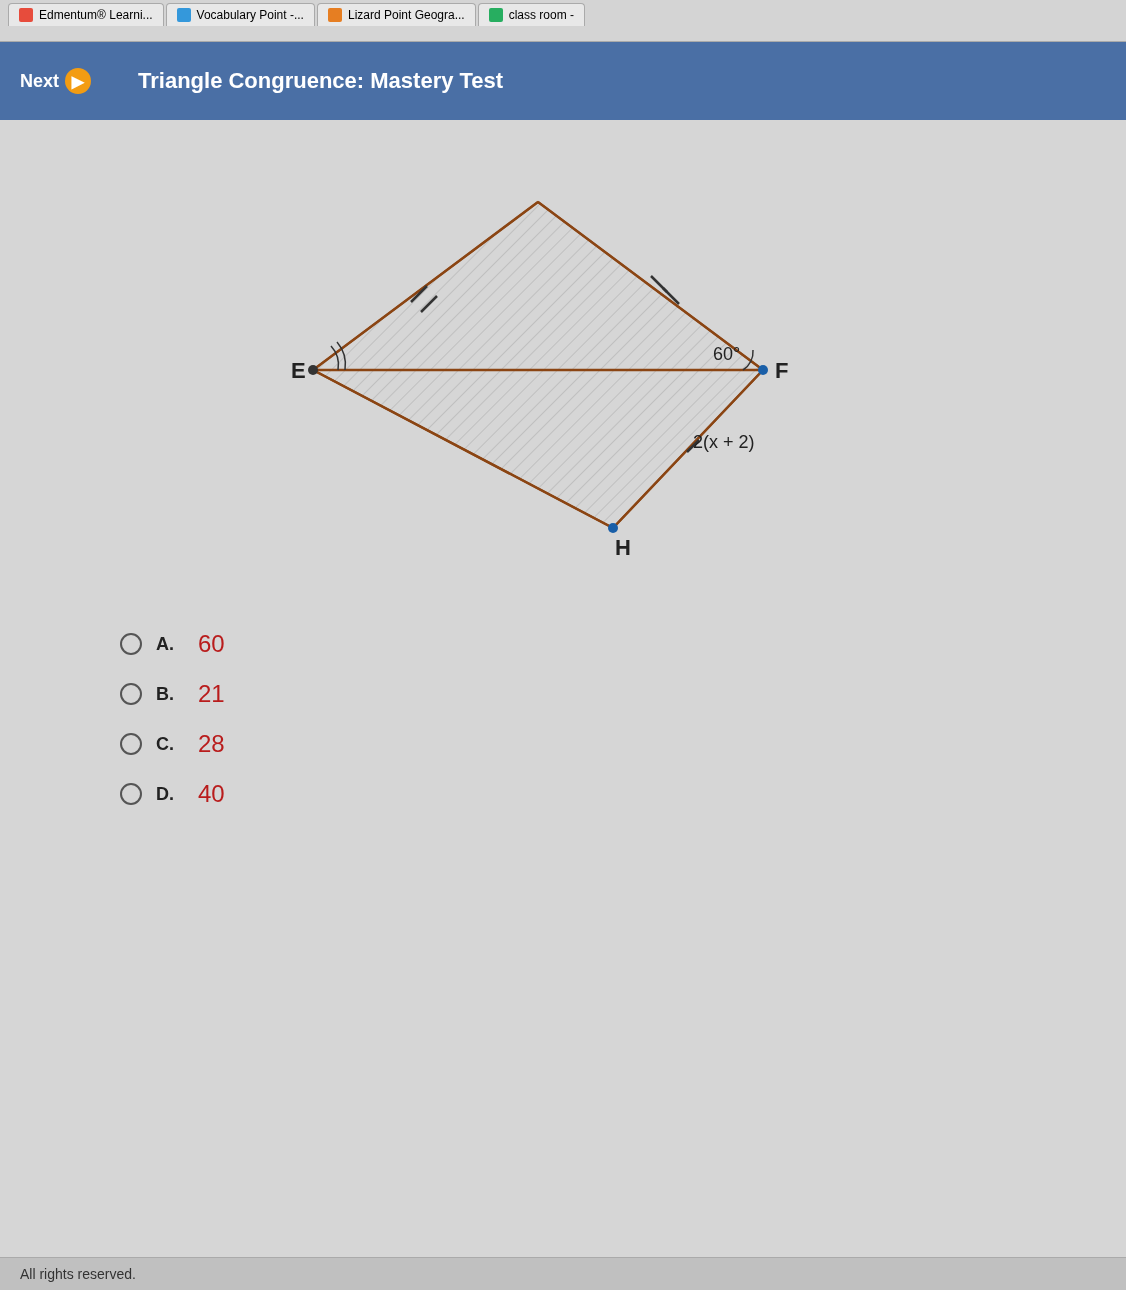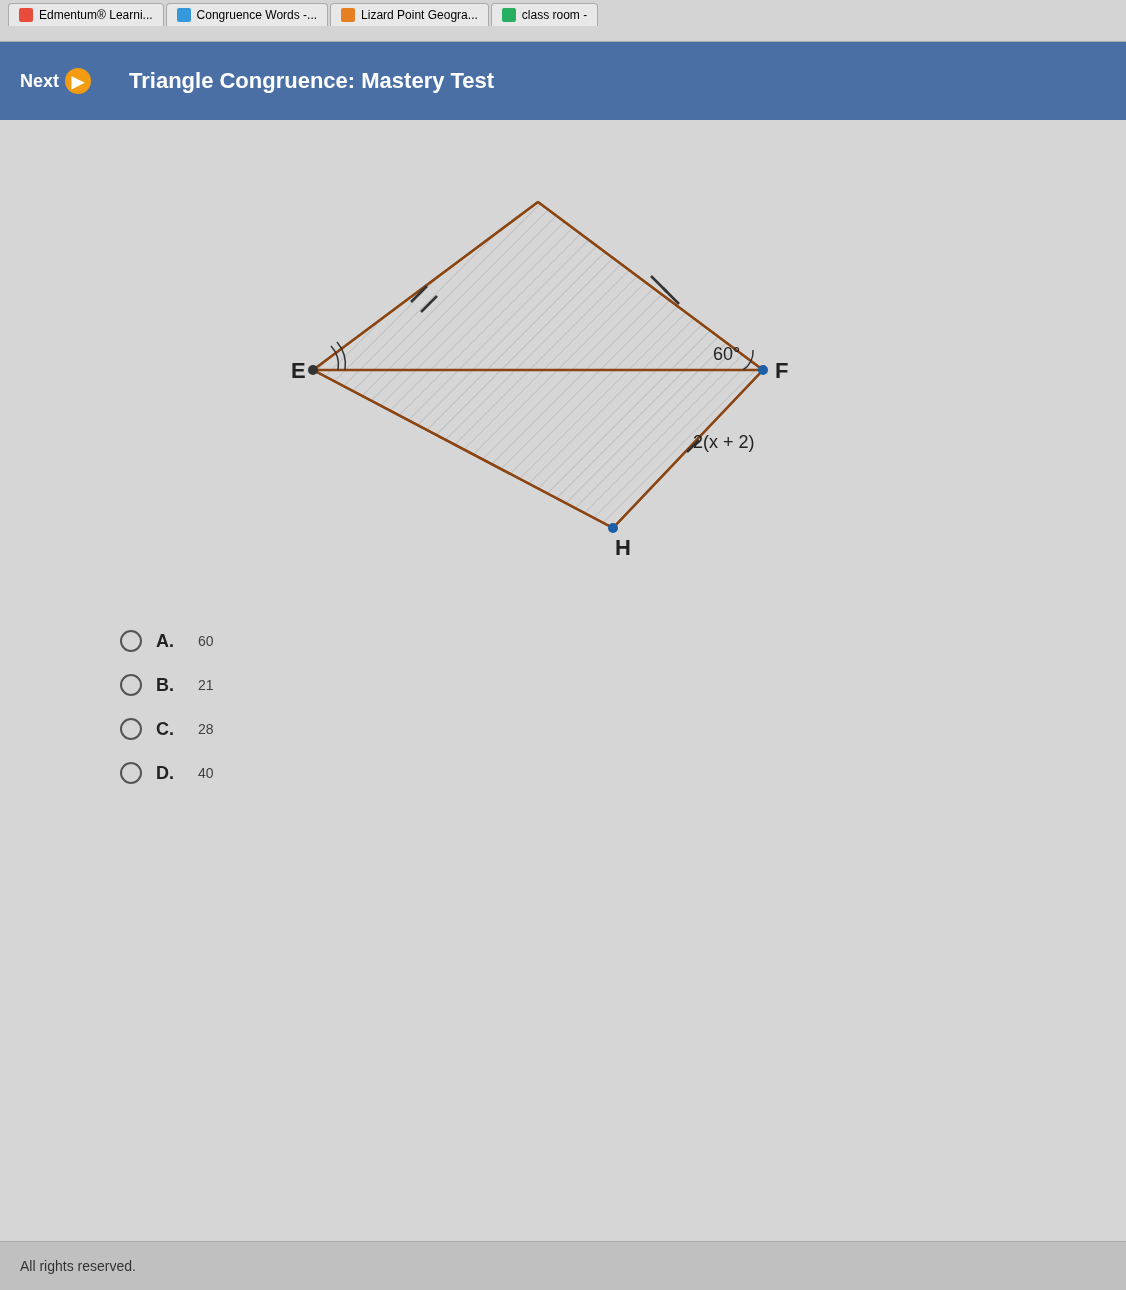--- a/index.html
+++ b/index.html
@@ -81,21 +81,21 @@
       align-items: center;
       justify-content: center;
       color: white;
       font-size: 16px;
       font-weight: bold;
     }
     .nav-title {
       color: white;
       font-size: 22px;
       font-weight: bold;
-      margin-left: 18px;
+      margin-left: 27px;
     }
 
     
     .question-area {
       background: #d6d6d6;
       padding: 20px 40px;
     }
 
     
     .diagram-container {
@@ -139,28 +139,28 @@
       align-items: center;
       justify-content: center;
     }
     .choice-label {
       font-size: 18px;
       font-weight: bold;
       color: #222;
       min-width: 28px;
     }
     .choice-value {
-      font-size: 14px;
-      color: #404040;
+      font-size: 24px;
+      color: #b91c1c;
     }
 
     
     .footer {
       background: #c0c0c0;
-      padding: 16px 20px;
+      padding: 8px 20px;
       font-size: 14px;
       color: #333;
       position: fixed;
       bottom: 0;
       width: 1126px;
       border-top: 1px solid #aaa;
     }
 
     
     .diagram-svg {
@@ -171,21 +171,21 @@
 </head>
 <body>
 
 <div class="tab-bar">
   <div class="tab">
     <div class="tab-icon red"></div>
     <span>Edmentum® Learni...</span>
   </div>
   <div class="tab">
     <div class="tab-icon blue"></div>
-    <span>Congruence Words -...</span>
+    <span>Vocabulary Point -...</span>
   </div>
   <div class="tab">
     <div class="tab-icon orange"></div>
     <span>Lizard Point Geogra...</span>
   </div>
   <div class="tab">
     <div class="tab-icon green"></div>
     <span>class room -</span>
   </div>
 </div>

